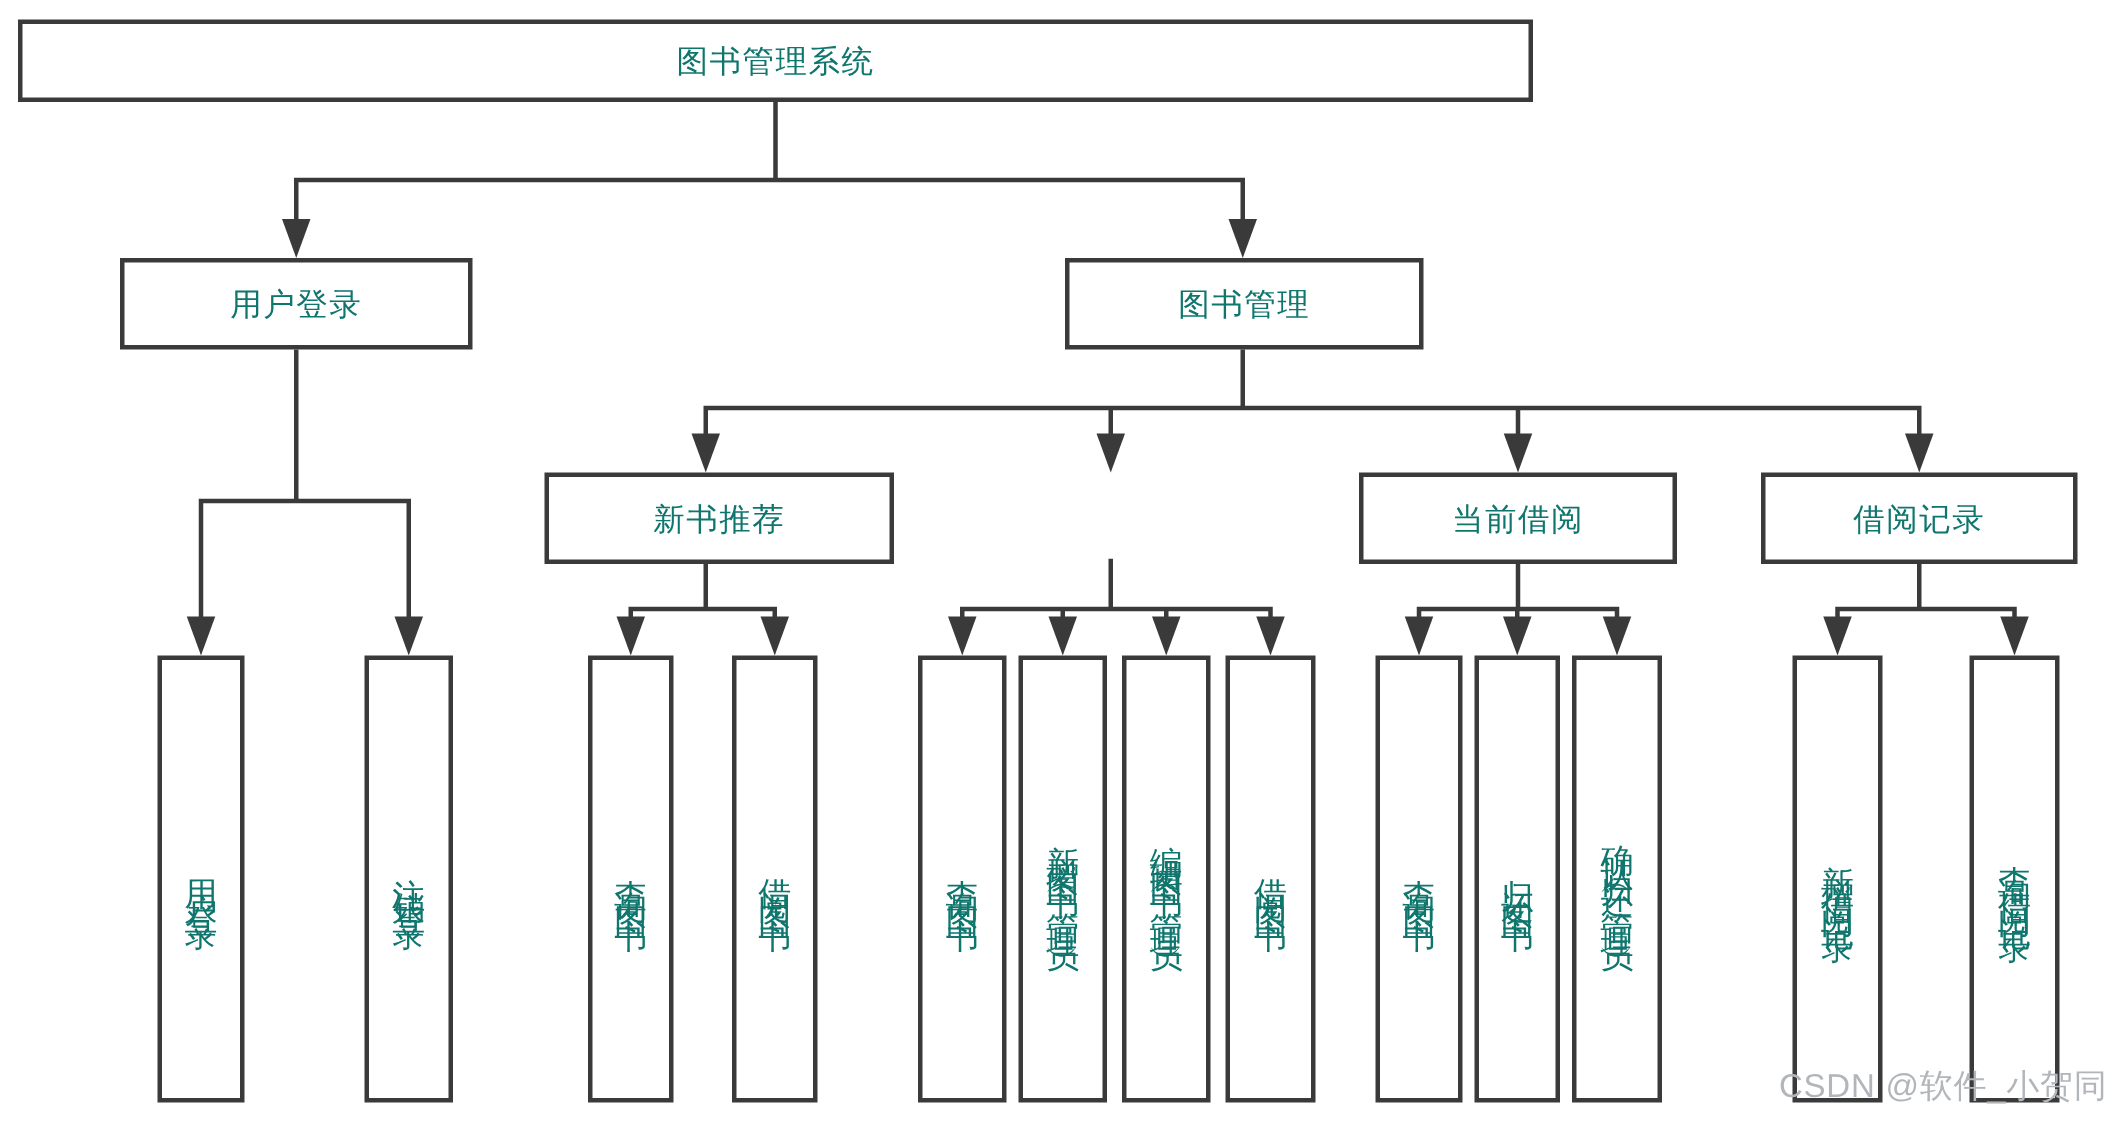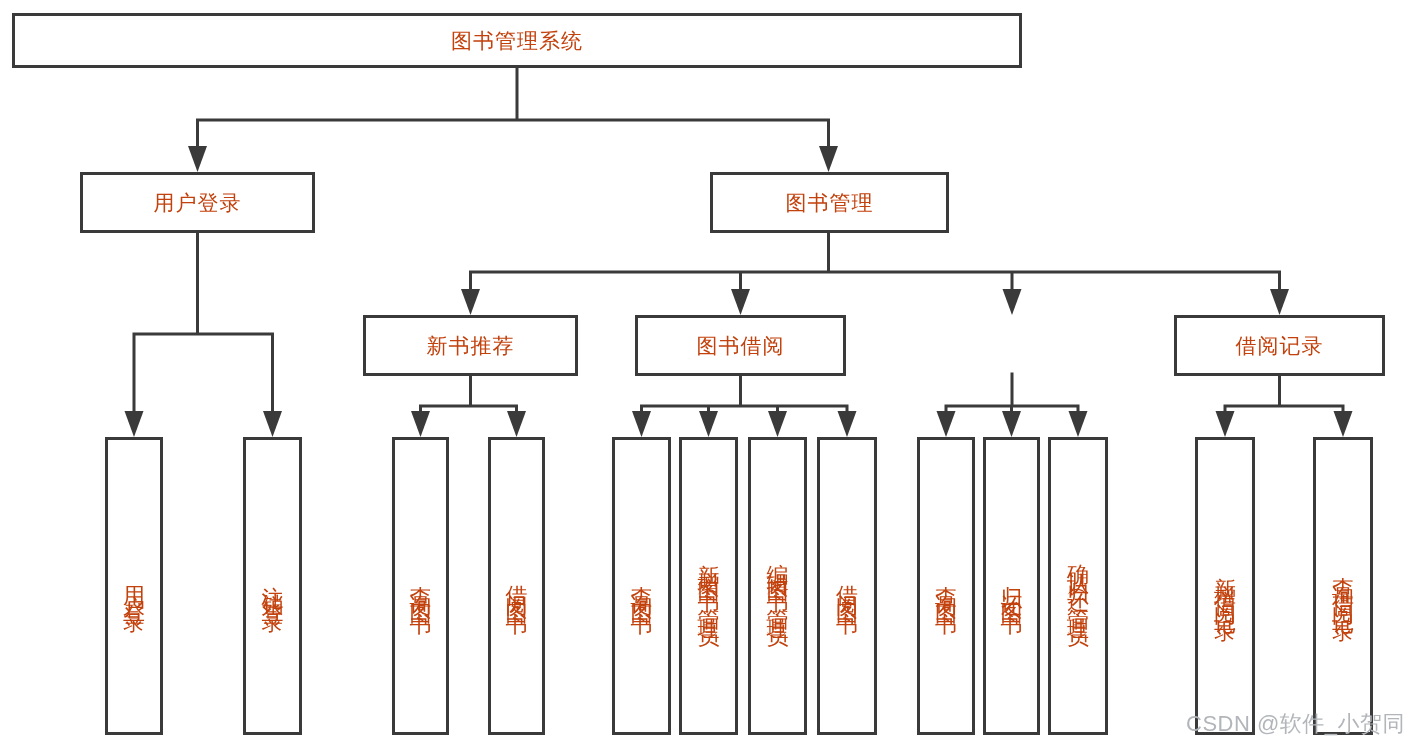--- a/index.html
+++ b/index.html
@@ -3,21 +3,21 @@
 <meta charset="utf-8">
 <style>
   html,body{margin:0;padding:0;background:#ffffff;}
   .stage{
     position:relative;width:1405px;height:747px;background:#ffffff;
     font-family:"Liberation Sans",sans-serif;overflow:hidden;
   }
   #connectors{position:absolute;left:0;top:0;z-index:1;}
   .box{
     position:absolute;box-sizing:border-box;border:3px solid #3a3a3a;background:#ffffff;
-    display:flex;align-items:center;justify-content:center;color:#c2410c;z-index:2;
+    display:flex;align-items:center;justify-content:center;color:#0f766e;z-index:2;
   }
   .hlabel{font-size:21px;letter-spacing:1px;white-space:nowrap;}
   .root{left:12px;top:13px;width:1010px;height:55px;}
   .leaf{top:437px;height:298px;}
   .vlabel{
     writing-mode:vertical-rl;text-orientation:mixed;
     font-size:22px;line-height:1;letter-spacing:9px;white-space:nowrap;
   }
   .watermark{
     position:absolute;left:1186px;top:709px;z-index:6;
@@ -62,25 +62,25 @@
     <span class="hlabel">图书管理系统</span>
   </div>
 
   <div class="box" style="left:80px;top:172px;width:235px;height:61px">
     <span class="hlabel">用户登录</span>
   </div>
   <div class="box" style="left:710px;top:172px;width:239px;height:61px">
     <span class="hlabel">图书管理</span>
   </div>
 
-  <div class="box" style="left:363px;top:315px;width:215px;height:61px">
+  <div class="box" style="left:363px;top:315px;width:233px;height:61px">
     <span class="hlabel">新书推荐</span>
   </div>
-  <div class="box" style="left:635px;top:315px;width:211px;height:61px">
-    <span class="hlabel">图书借阅</span>
+  <div class="box" style="left:906px;top:315px;width:212px;height:61px">
+    <span class="hlabel">当前借阅</span>
   </div>
   <div class="box" style="left:1174px;top:315px;width:211px;height:61px">
     <span class="hlabel">借阅记录</span>
   </div>
 
   <div class="box leaf" style="left:105px;width:58px">
     <span class="vlabel">用户登录</span>
   </div>
   <div class="box leaf" style="left:243px;width:59px">
     <span class="vlabel">注销登录</span>

